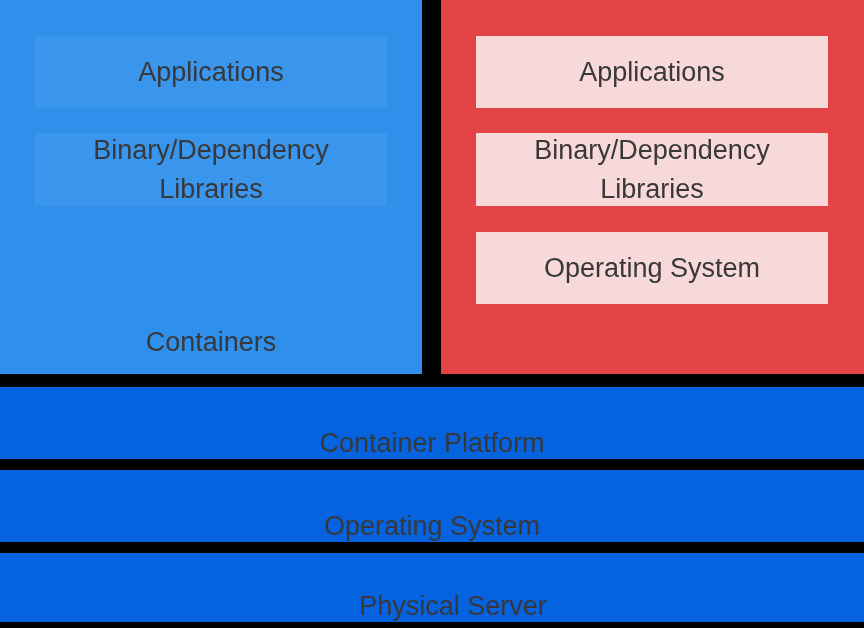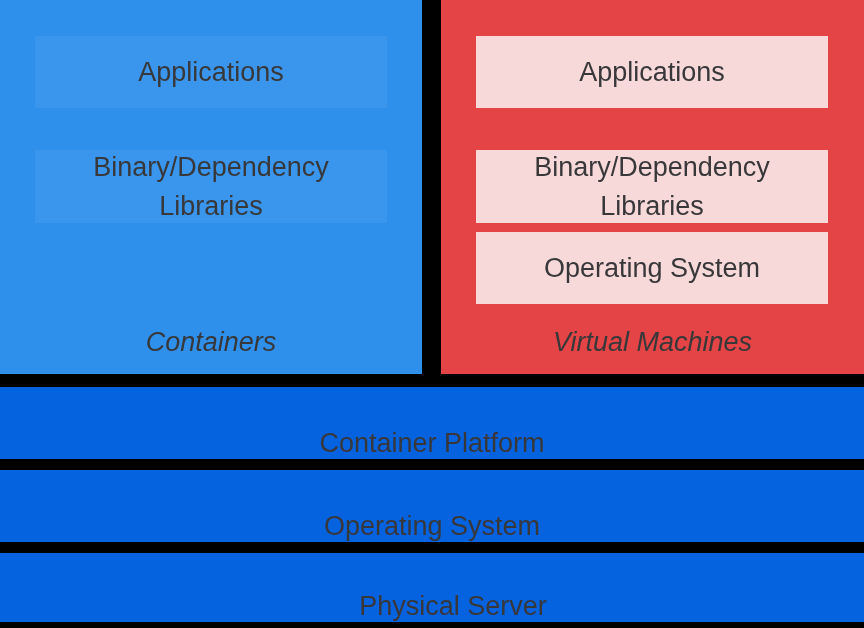--- a/index.html
+++ b/index.html
@@ -20,26 +20,25 @@
   .panel-vms { left: 441px; width: 423px; background: #E44445; }
   .layer-box {
     position: absolute; left: 35px; width: 352px;
     display: flex; flex-direction: column;
     align-items: center; justify-content: center;
     text-align: center; line-height: 39px;
   }
   .panel-containers .layer-box { background: rgba(255,255,255,0.055); }
   .panel-vms .layer-box { background: #F8D9DA; }
   .box-pos-1 { top: 36px;  height: 72px; }
-  .box-pos-2 { top: 150px; height: 73px; }
+  .box-pos-2 { top: 133px; height: 73px; }
   .box-pos-3 { top: 232px; height: 72px; }
   .panel-label {
     position: absolute; left: 0; right: 0; bottom: 16px;
     text-align: center;
-    font-style: italic;
   }
   .base-bar {
     position: absolute; left: 0; width: 864px;
     background: #0563DF;
     display: flex; align-items: flex-end; justify-content: center;
     text-align: center;
   }
   .bar-pos-1 { top: 387px; height: 72px; }
   .bar-pos-2 { top: 470px; height: 72px; }
   .bar-pos-3 { top: 553px; height: 69px; padding-left: 42px; }
@@ -71,21 +70,20 @@
 
     <div class="layer-box box-pos-2" style="background-color: rgb(248, 217, 218);">
       <div>Binary/Dependency</div>
       <div>Libraries</div>
     </div>
 
     <div class="layer-box box-pos-3" style="background-color: rgb(248, 217, 218);">
       <div>Operating System</div>
     </div>
 
-    <div class="panel-label" style="color: rgb(56, 56, 58);">Virtual Machines</div>
   </div>
 
   <div class="base-bar bar-pos-1" style="background-color: rgb(5, 99, 223);">
     <div>Container Platform</div>
   </div>
 
   <div class="base-bar bar-pos-2" style="background-color: rgb(5, 99, 223);">
     <div>Operating System</div>
   </div>
 

